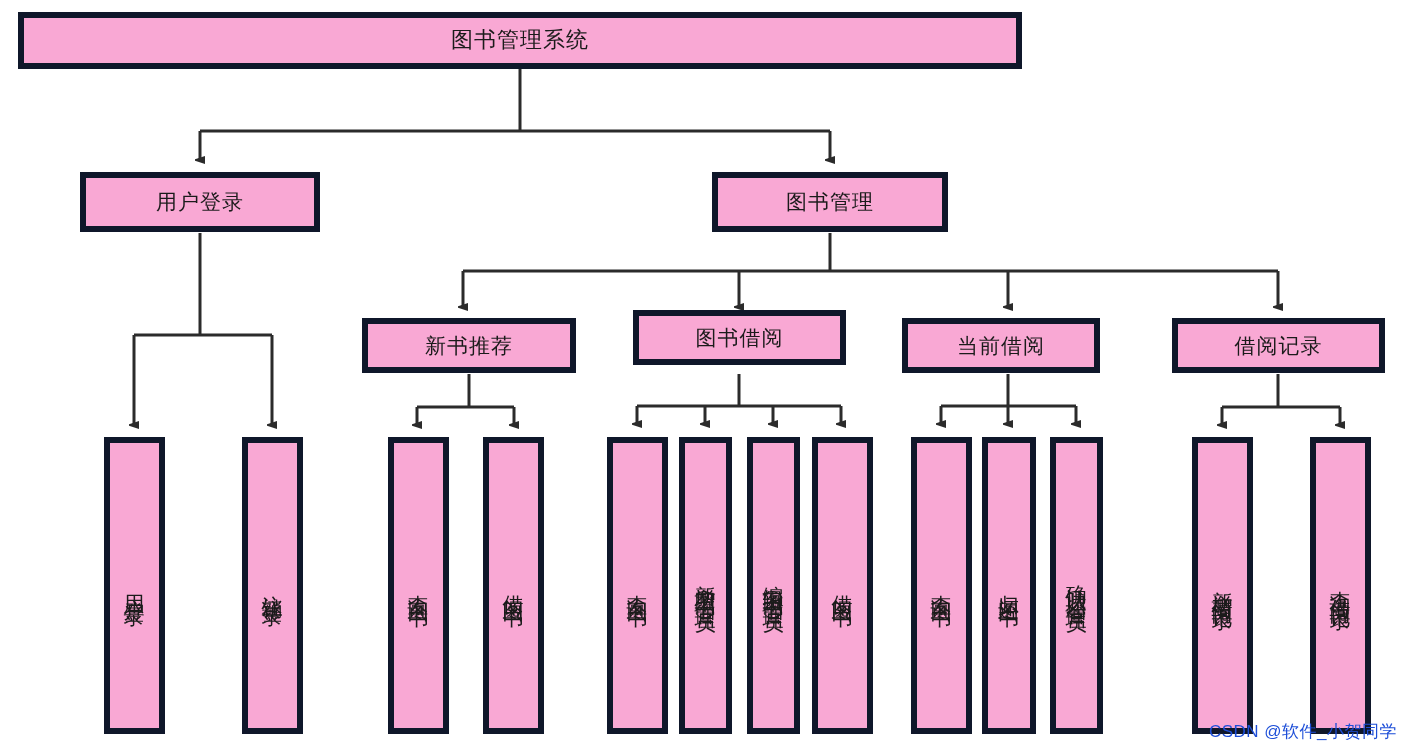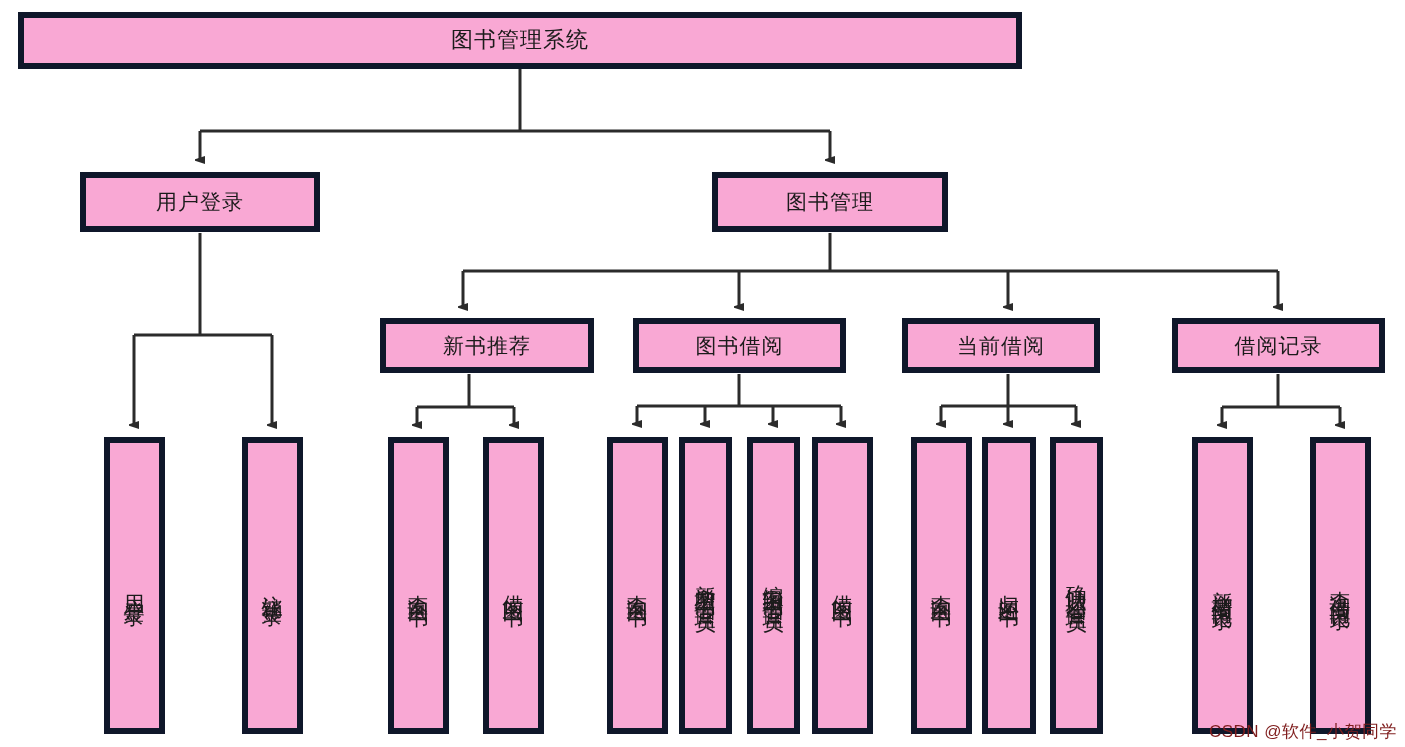--- a/index.html
+++ b/index.html
@@ -54,21 +54,21 @@
     white-space: nowrap;
   }
   .node.root .label {
     font-size: 22px;
   }
   .watermark {
     position: absolute;
     right: 8px;
     bottom: 4px;
     font-size: 17px;
-    color: #7f1d1d;
+    color: #1d4ed8;
     letter-spacing: 0.5px;
     white-space: nowrap;
   }
 </style>
 </head>
 <body>
 
 <div id="canvas">
 
   <svg id="wires" viewBox="0 0 1405 747" xmlns="http://www.w3.org/2000/svg">
@@ -128,24 +128,24 @@
     <span class="label">图书管理系统</span>
   </div>
 
   <div class="node horiz" style="left:80px; top:172px; width:240px; height:60px;">
     <span class="label">用户登录</span>
   </div>
   <div class="node horiz" style="left:712px; top:172px; width:236px; height:60px;">
     <span class="label">图书管理</span>
   </div>
 
-  <div class="node horiz" style="left:380px; top:318px; width:214px; height:55px;justify-content:center;">
+  <div class="node horiz" style="left:362px; top:318px; width:214px; height:55px;justify-content:center;">
     <span class="label">新书推荐</span>
   </div>
-  <div class="node horiz" style="left:633px; top:318px; width:213px; height:55px;">
+  <div class="node horiz" style="left:633px; top:310px; width:213px; height:55px;">
     <span class="label">图书借阅</span>
   </div>
   <div class="node horiz" style="left:902px; top:318px; width:198px; height:55px;">
     <span class="label">当前借阅</span>
   </div>
   <div class="node horiz" style="left:1172px; top:318px; width:213px; height:55px;justify-content:center;">
     <span class="label">借阅记录</span>
   </div>
 
   <div class="node vert" style="left:104px; top:437px; width:61px; height:297px;">

